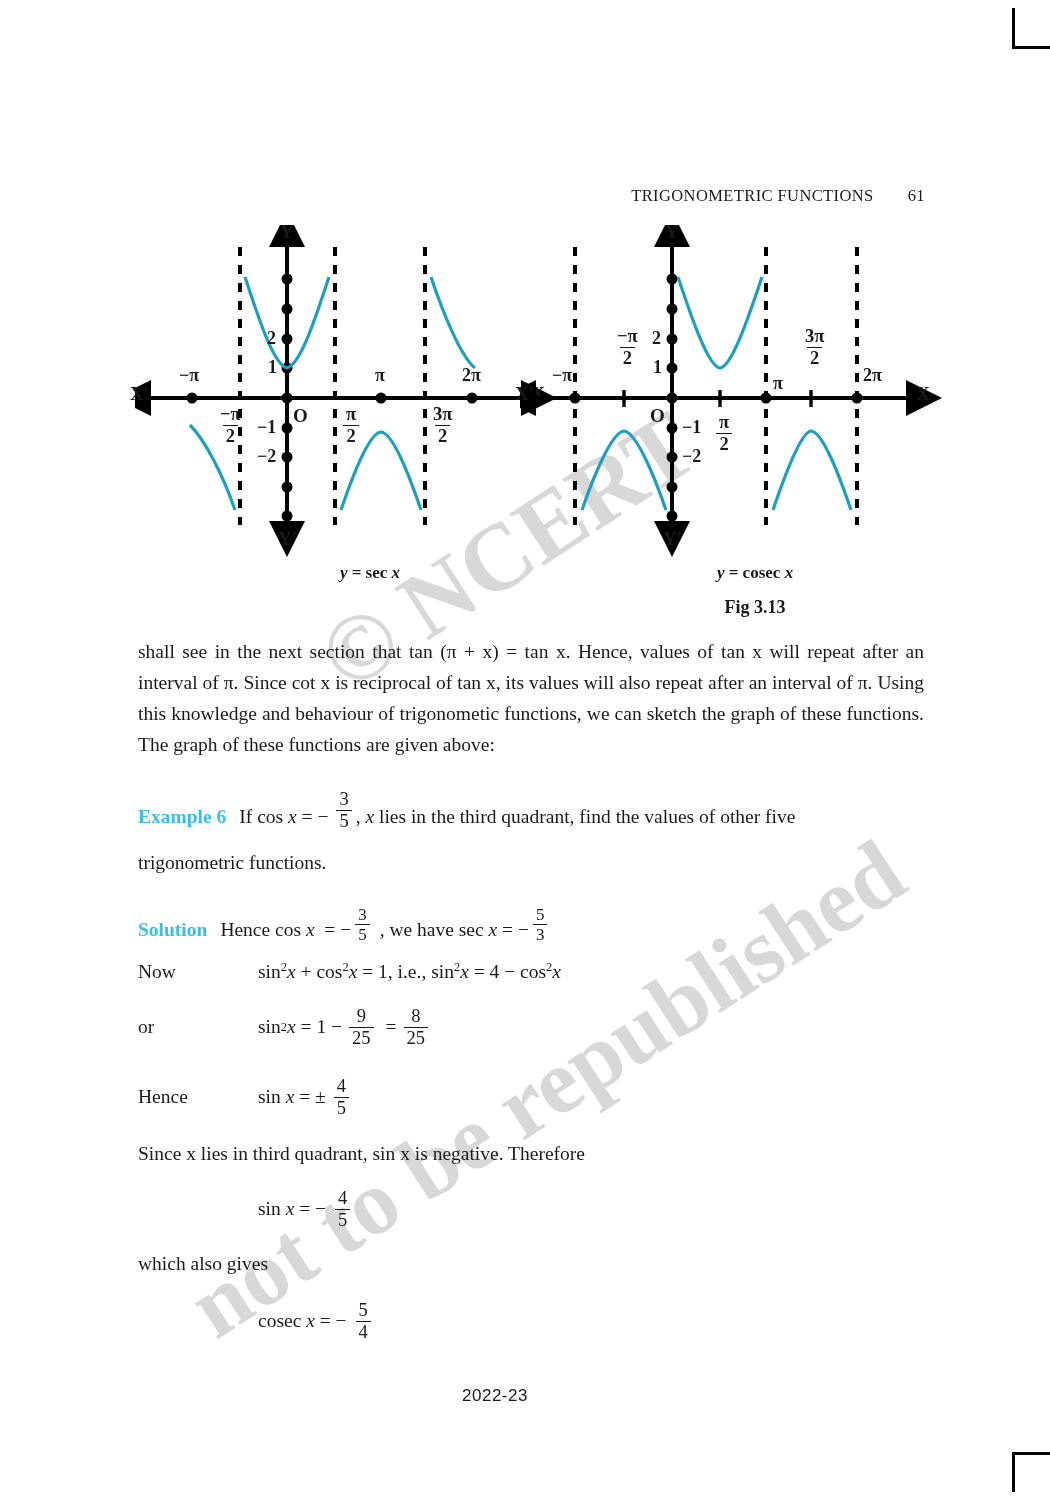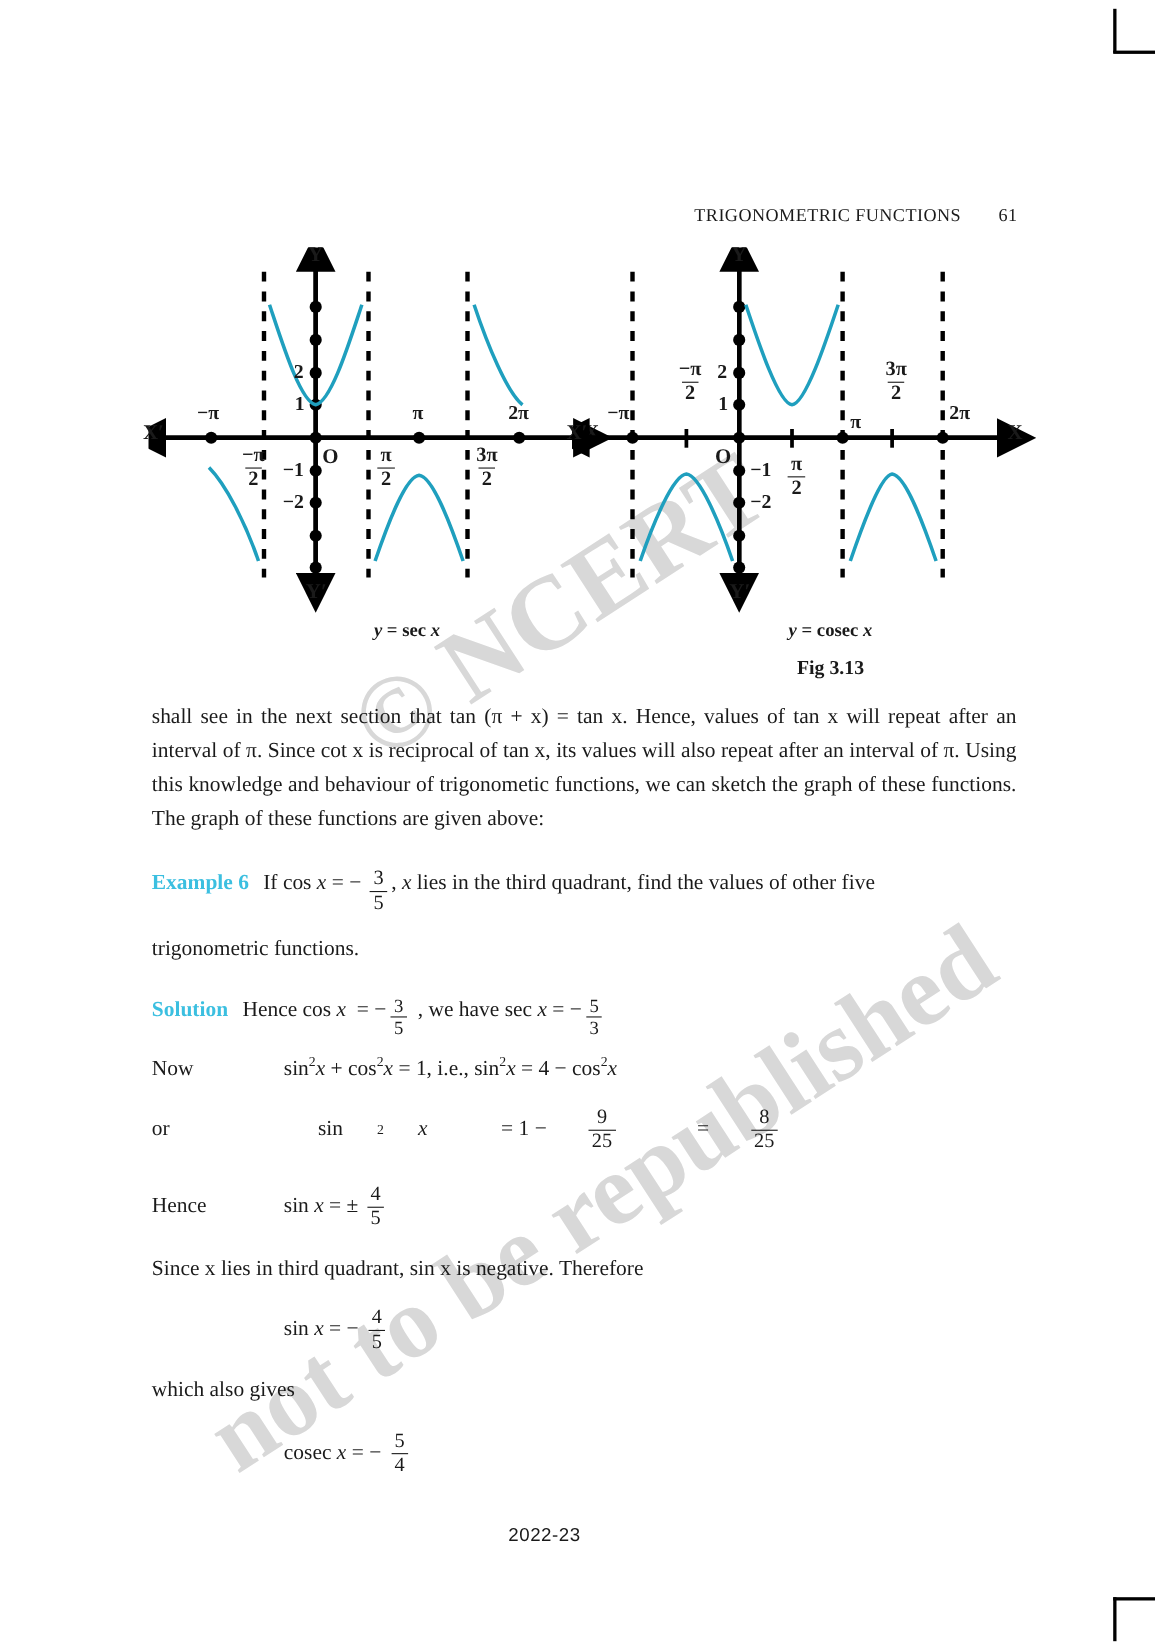--- a/index.html
+++ b/index.html
@@ -46,21 +46,21 @@
   .figname{top:372px;font-size:18px;}
   .figeq i{font-family:"Liberation Serif",serif;}
 
   
   .body{position:absolute;left:138px;top:636px;width:786px;z-index:10;}
   p.par{
     margin:0 0 0 0;font-size:19.5px;line-height:31px;text-align:justify;
     text-align-last:left;
   }
   .lead{color:#3bbfe0;font-weight:bold;}
-  .row{display:flex;align-items:flex-start;font-size:19.5px;line-height:26px;}
+  .row{display:flex;align-items:flex-end;font-size:19.5px;line-height:26px;}
   .gap{display:inline-block;}
 
   
   .frac{
     display:inline-flex;flex-direction:column;align-items:center;
     vertical-align:middle;margin:0 4px;line-height:1;
   }
   .frac .num{font-size:18.5px;padding:0 3px 1px 3px;}
   .frac .den{font-size:18.5px;padding:1px 3px 0 3px;border-top:1.6px solid #1a1a1a;}
   .frac.sm .num,.frac.sm .den{font-size:17px;}
@@ -304,21 +304,21 @@
     <div class="eqline" style="margin-top:18px;">
       <span class="lbl">Now</span>
       <span>
         <span>sin</span><sup class="pw">2</sup><i>x</i>
         <span>+ cos</span><sup class="pw">2</sup><i>x</i>
         <span>= 1, i.e., sin</span><sup class="pw">2</sup><i>x</i>
         <span>= 4 − cos</span><sup class="pw">2</sup><i>x</i>
       </span>
     </div>
 
-    <div class="eqline" style="margin-top:24px;gap:31px;">
+    <div class="eqline" style="margin-top:24px;">
       <span class="lbl">or</span>
       <span>sin</span><sup class="pw">2</sup><i>x</i>&nbsp;
       <span>= 1 −</span>
       <span class="frac" style="margin-left:7px;">
         <span class="num">9</span>
         <span class="den">25</span>
       </span>
       <span style="width:8px" class="gap"></span>
       <span>=</span>
       <span class="frac" style="margin-left:7px;">

